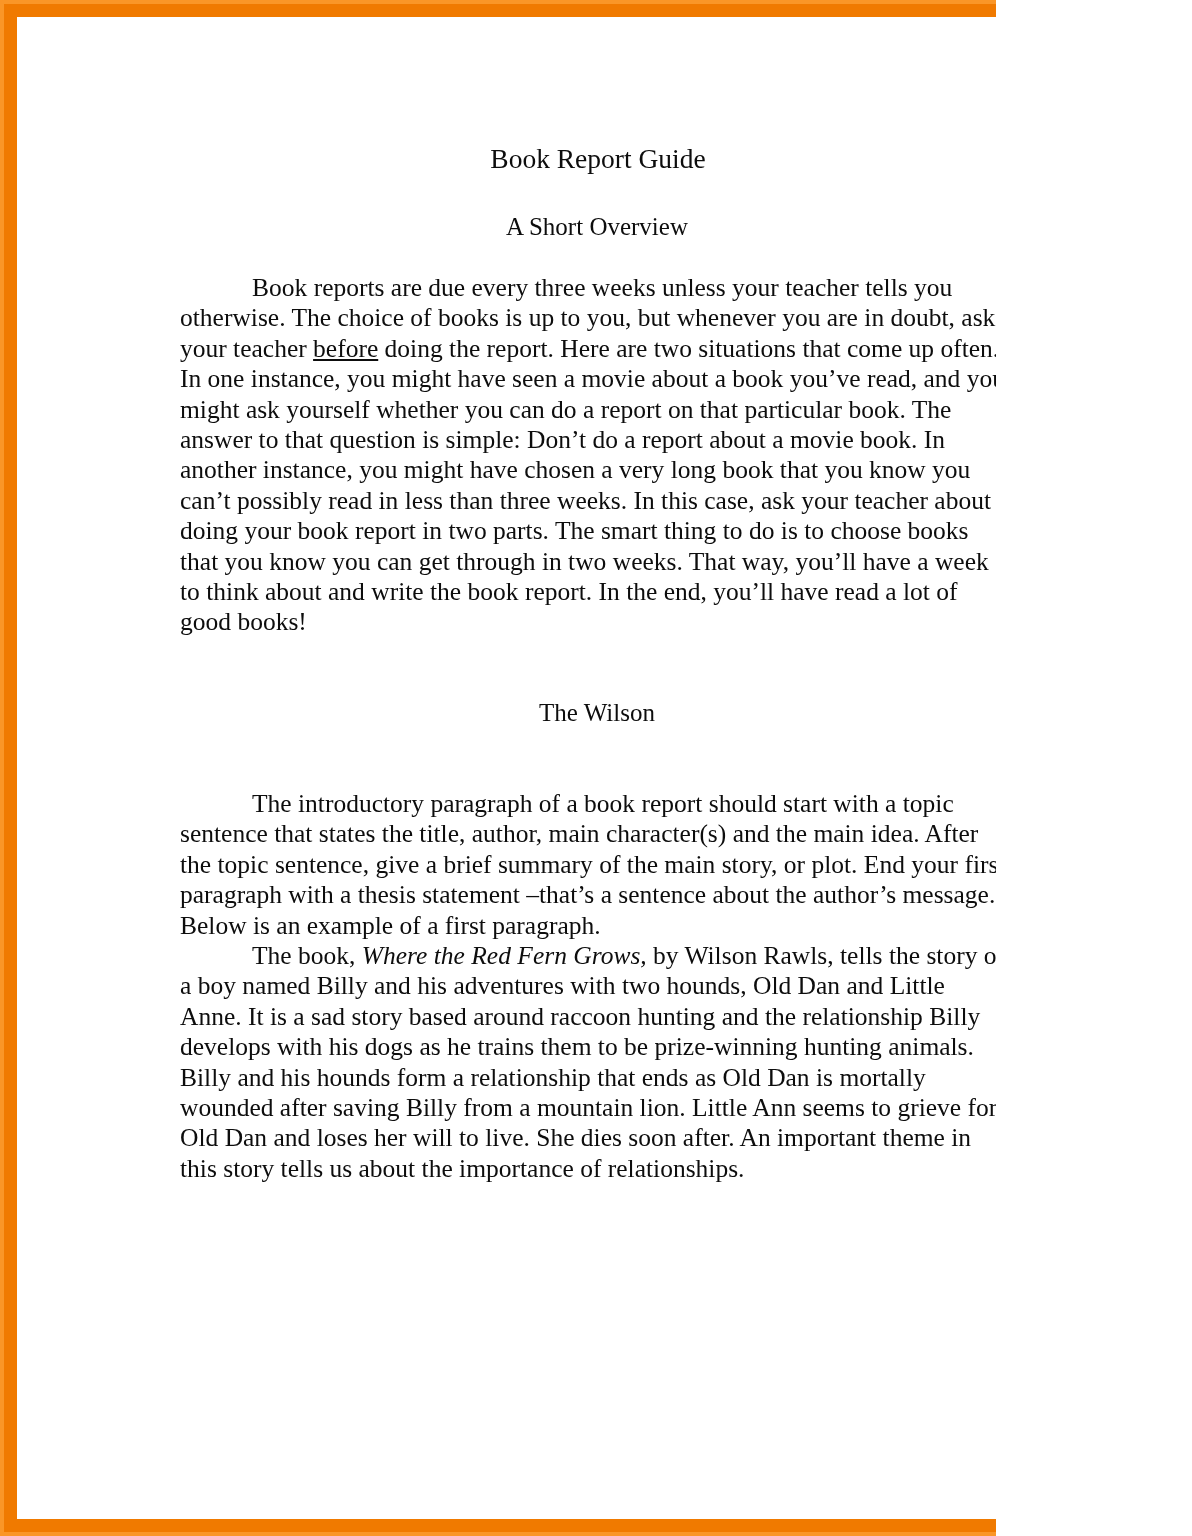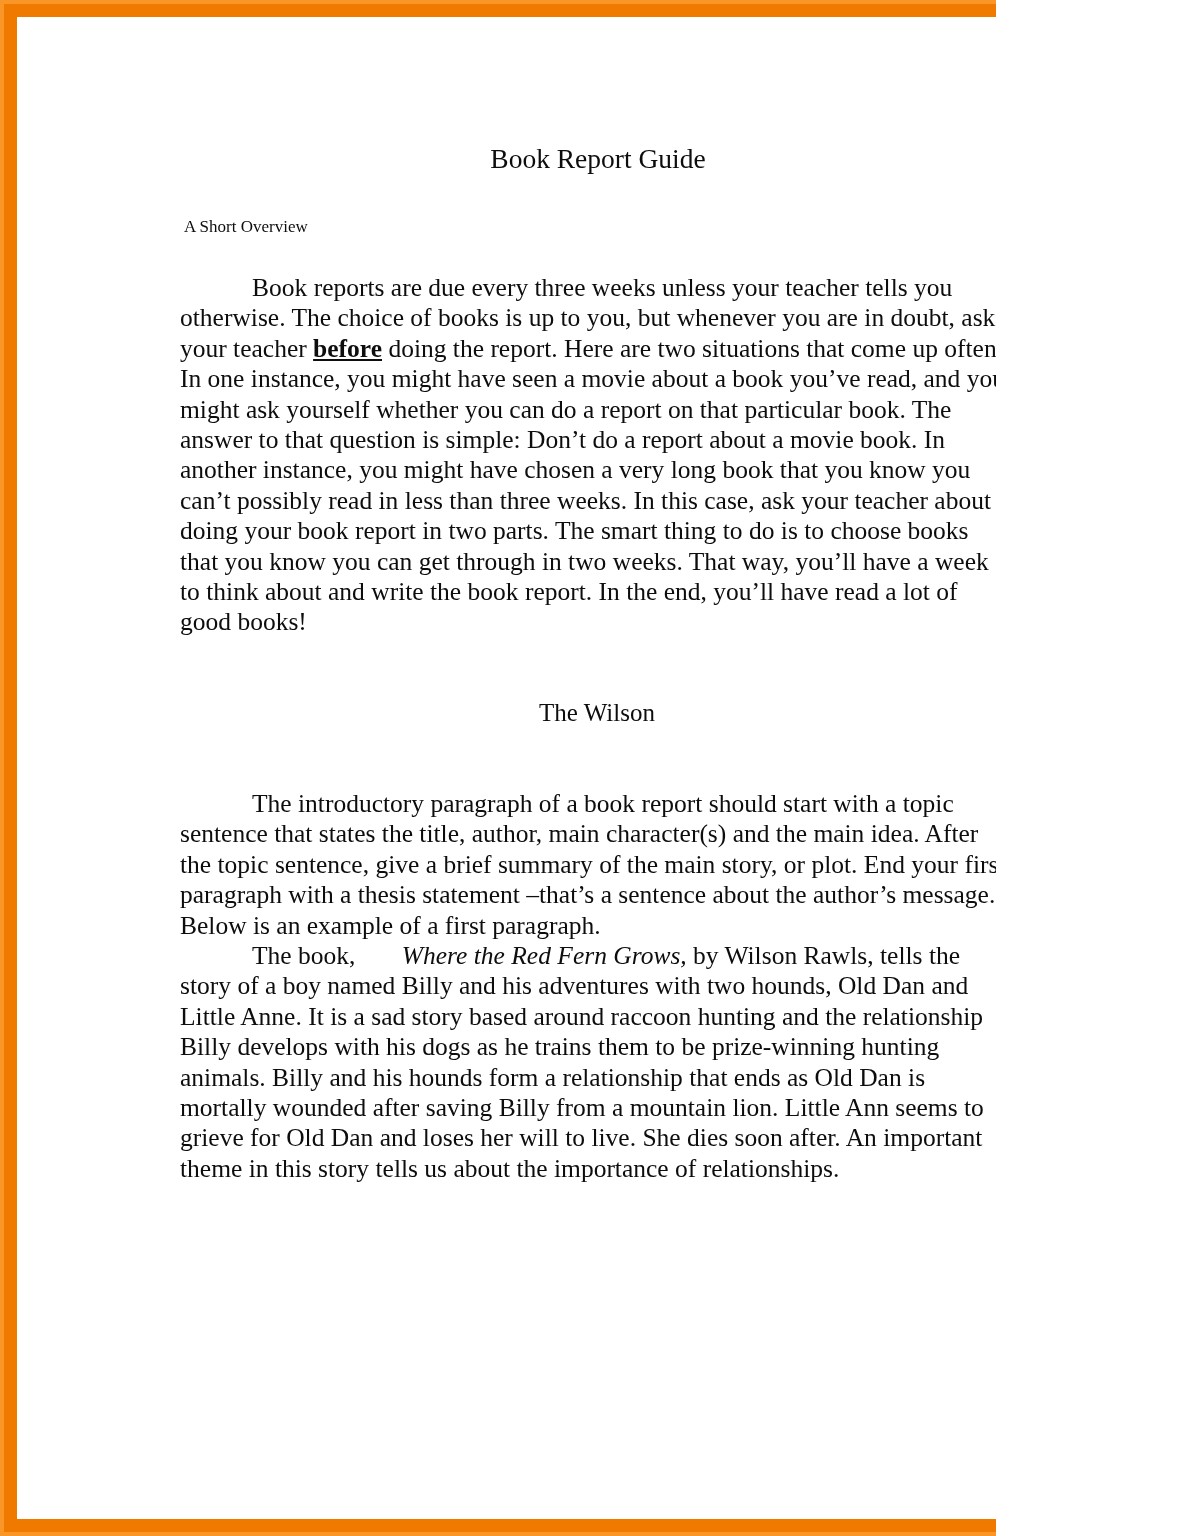--- a/index.html
+++ b/index.html
@@ -58,22 +58,22 @@
   }
   .doc-title {
     text-align: center;
     font-size: 27.5px;
     line-height: 34px;
     margin: 0 0 0 0;
     padding-left: 6px;
     font-weight: normal;
   }
   .doc-subtitle {
-    text-align: left;
-    font-size: 17px;
+    text-align: center;
+    font-size: 25px;
     line-height: 30px;
     margin: 36px 0 0 0;
     padding-left: 4px;
     font-weight: normal;
   }
   .section-heading {
     text-align: center;
     font-size: 25px;
     line-height: 30px;
     margin: 0;
@@ -81,26 +81,25 @@
     font-weight: normal;
   }
   p.body-para {
     margin: 0;
     text-indent: 72px;
   }
   .spacer-md { height: 31px; }
   .spacer-lg { height: 60px; }
   .spacer-xl { height: 61px; }
   .em-bold-underline {
-    font-weight: bold;
+    font-weight: normal;
     text-decoration: underline;
   }
   .em-italic {
     font-style: italic;
-    margin-left: 40px;
   }
 </style>
 </head>
 <body>
 
 <div id="page">
 
   <div class="paper" style="background: rgb(255, 255, 255);">
 
     <div class="content" style="color: rgb(13, 13, 13);">

